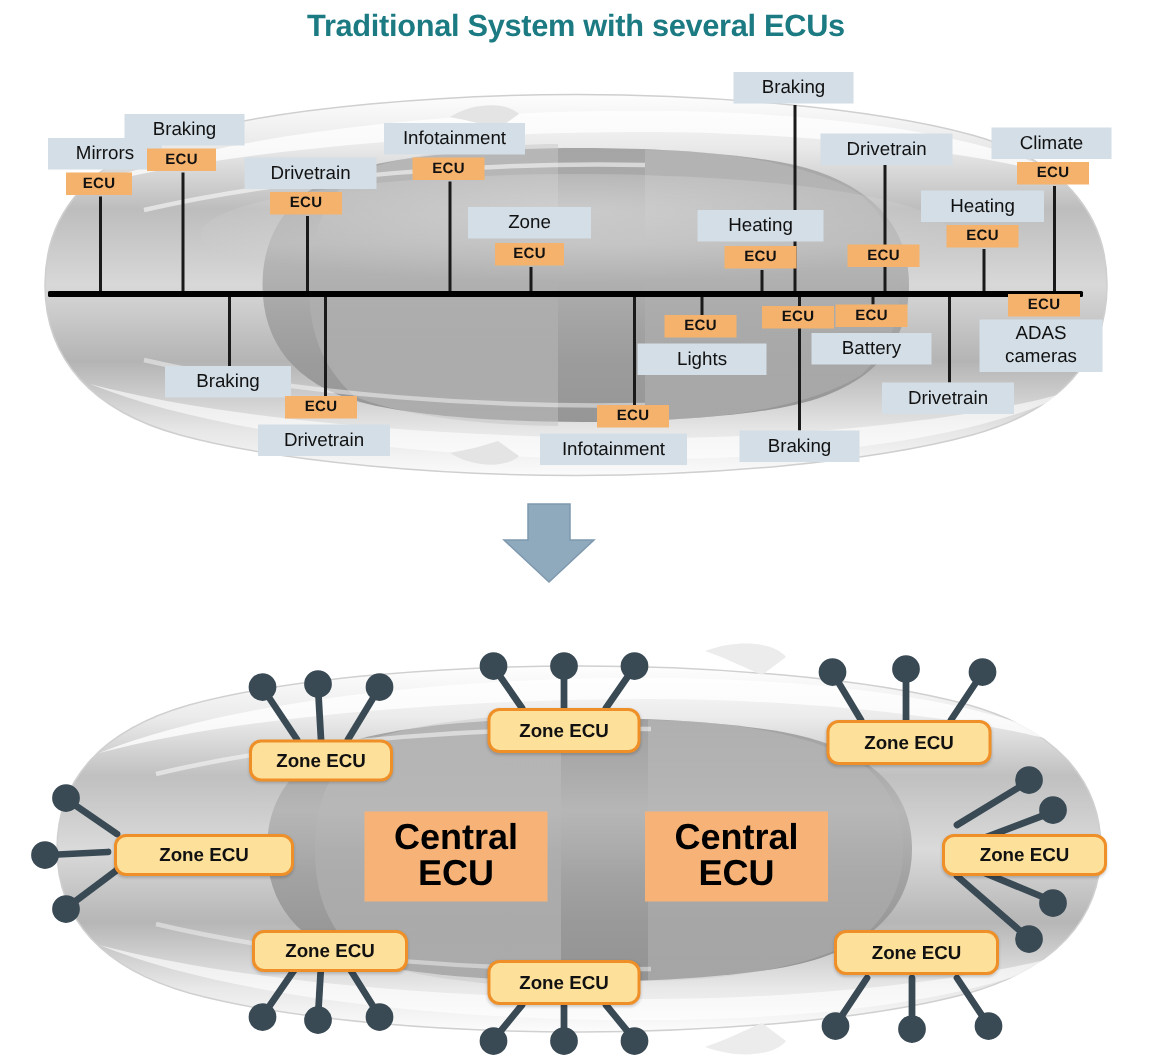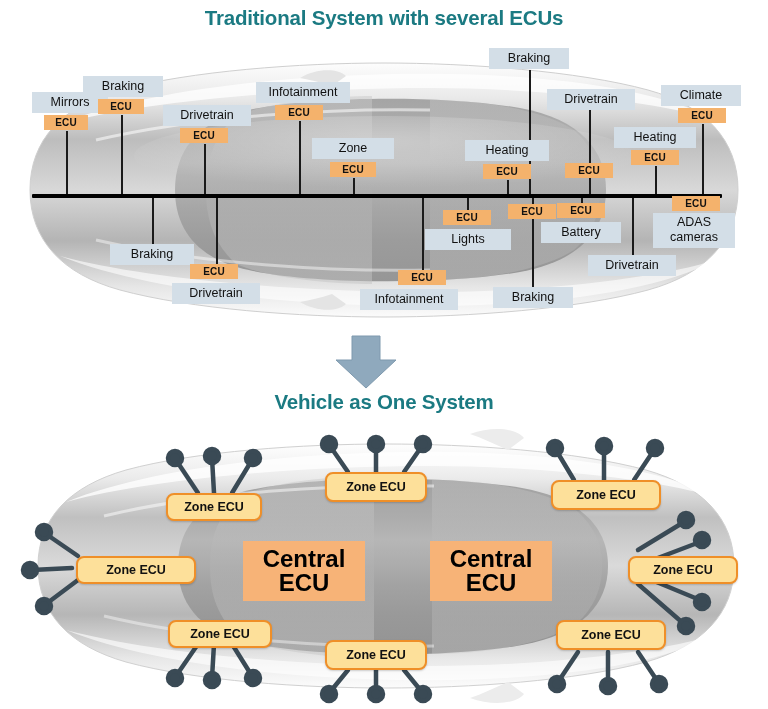--- a/index.html
+++ b/index.html
@@ -203,21 +203,20 @@
       <div class="stub" style="left: 632px; top: 196px; height: 59px;"></div>
       <div class="lbl" style="left: 588px; top: 255px; width: 88px;">Drivetrain</div>
       <div class="lbl two" style="left: 653px; top: 213px; width: 82px;">ADAS cameras</div>
       <div class="ecu" style="left: 672px; top: 196px; width: 48px;">ECU</div>
     </div>
 
   <svg id="arrow-down" viewBox="0 0 72 56">
     <polygon points="22,2 50,2 50,26 66,26 36,54 6,26 22,26" fill="#8fa9bd" stroke="#7e99ae" stroke-width="1"></polygon>
   </svg>
 
-  <div class="title" id="title-bottom">Vehicle as One System</div>
 
   <div class="panel" id="panel-bottom">
     <div class="car-wrap">
       <svg viewBox="0 0 768 285" preserveAspectRatio="none" aria-hidden="true">
         <defs>
           <linearGradient id="bodyG2" x1="0" y1="0" x2="0" y2="1">
             <stop offset="0%" stop-color="#fefefe"></stop>
             <stop offset="14%" stop-color="#ebebeb"></stop>
             <stop offset="30%" stop-color="#c0c0c0"></stop>
             <stop offset="50%" stop-color="#dadada"></stop>

